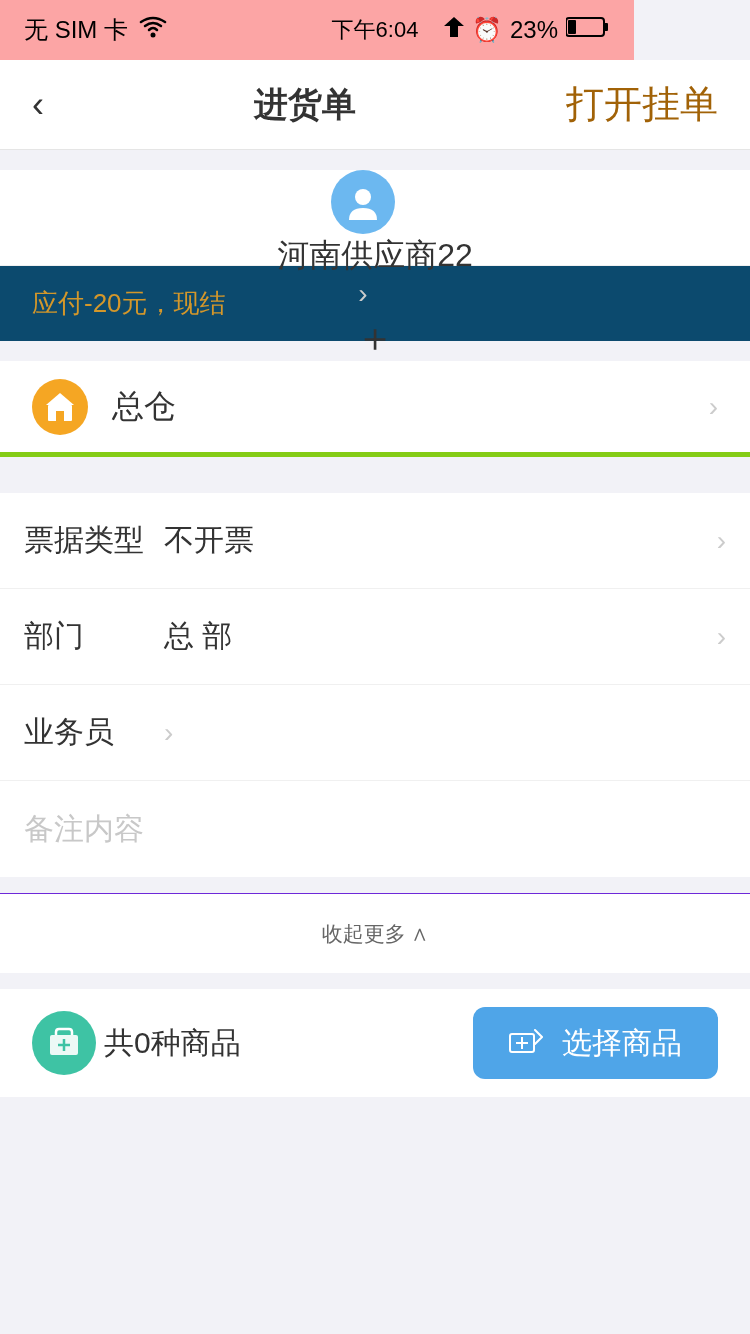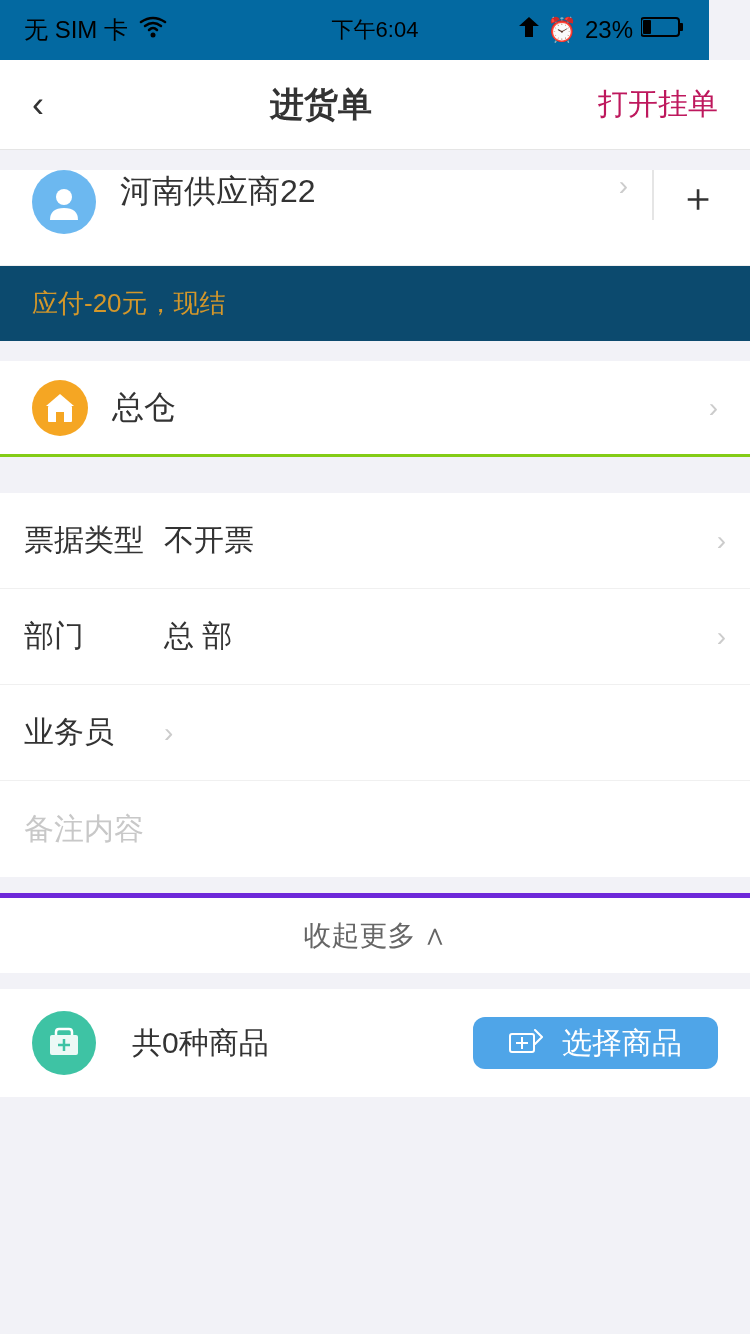--- a/index.html
+++ b/index.html
@@ -7,23 +7,23 @@
     body {
       width: 750px;
       min-height: 1334px;
       font-family: -apple-system, "PingFang SC", "Helvetica Neue", sans-serif;
       background: #f2f2f7;
       font-size: 28px;
     }
 
     
     .status-bar {
-      width: 709px;
+      width: 634px;
       height: 60px;
-      background: #0369a1;
+      background: #fca5a5;
       display: flex;
       align-items: center;
       justify-content: space-between;
       padding: 0 24px;
       font-size: 24px;
       color: #000;
     }
     .status-left {
       display: flex;
       align-items: center;
@@ -57,43 +57,45 @@
       font-size: 36px;
       color: #333;
       cursor: pointer;
     }
     .nav-title {
       font-size: 34px;
       font-weight: 600;
       color: #333;
     }
     .nav-action {
-      font-size: 30px;
-      color: #be185d;
+      font-size: 38px;
+      color: #a16207;
     }
 
     
     .section-divider {
       height: 20px;
       background: #f2f2f7;
     }
 
     
     .card {
       background: #fff;
       margin-bottom: 0;
     }
 
     
     .supplier-row {
       display: flex;
+      align-items: center;
       padding: 0 32px;
       height: 96px;
       background: #fff;
       border-bottom: 1px solid #f0f0f0;
+      flex-direction: column;
     }
     .supplier-avatar {
       width: 64px;
       height: 64px;
       border-radius: 50%;
       background: #6cb8f0;
       display: flex;
       align-items: center;
       justify-content: center;
       margin-right: 24px;
@@ -133,21 +135,21 @@
       color: #d4972a;
     }
 
     
     .warehouse-row {
       display: flex;
       align-items: center;
       padding: 0 32px;
       height: 96px;
       background: #fff;
-      border-bottom: 3px solid #84cc16;
+      border-bottom: 5px solid #84cc16;
     }
     .warehouse-icon {
       width: 56px;
       height: 56px;
       border-radius: 50%;
       background: #f5a623;
       display: flex;
       align-items: center;
       justify-content: center;
       margin-right: 24px;
@@ -194,39 +196,40 @@
     }
 
     
     .collapse-bar {
       background: #fff;
       height: 80px;
       display: flex;
       align-items: center;
       justify-content: center;
       margin-top: 16px;
-      font-size: 28px;
+      font-size: 21px;
       color: #666;
-      border-top: 5px solid #6d28d9;
+      border-top: 1px solid #6d28d9;
+      font-family: Liberation Serif, serif;
     }
 
     
     .bottom-bar {
       background: #fff;
       margin-top: 16px;
       height: 108px;
       display: flex;
       align-items: center;
       padding: 0 32px;
       justify-content: space-between;
     }
     .product-info {
       display: flex;
       align-items: center;
-      gap: 36px;
+      gap: 8px;
       justify-content: flex-end;
     }
     .product-icon {
       width: 64px;
       height: 64px;
       border-radius: 50%;
       background: #3ec3a4;
       display: flex;
       align-items: center;
       justify-content: center;
@@ -234,21 +237,21 @@
     .product-count {
       font-size: 30px;
       color: #333;
     }
     .select-btn {
       background: #4fa5e8;
       color: #fff;
       border: none;
       border-radius: 12px;
       padding: 0 36px;
-      height: 52px;
+      height: 72px;
       font-size: 30px;
       display: flex;
       align-items: center;
       gap: 19px;
       cursor: pointer;
     }
 
     
     .page-bg {
       background: #f2f2f7;

